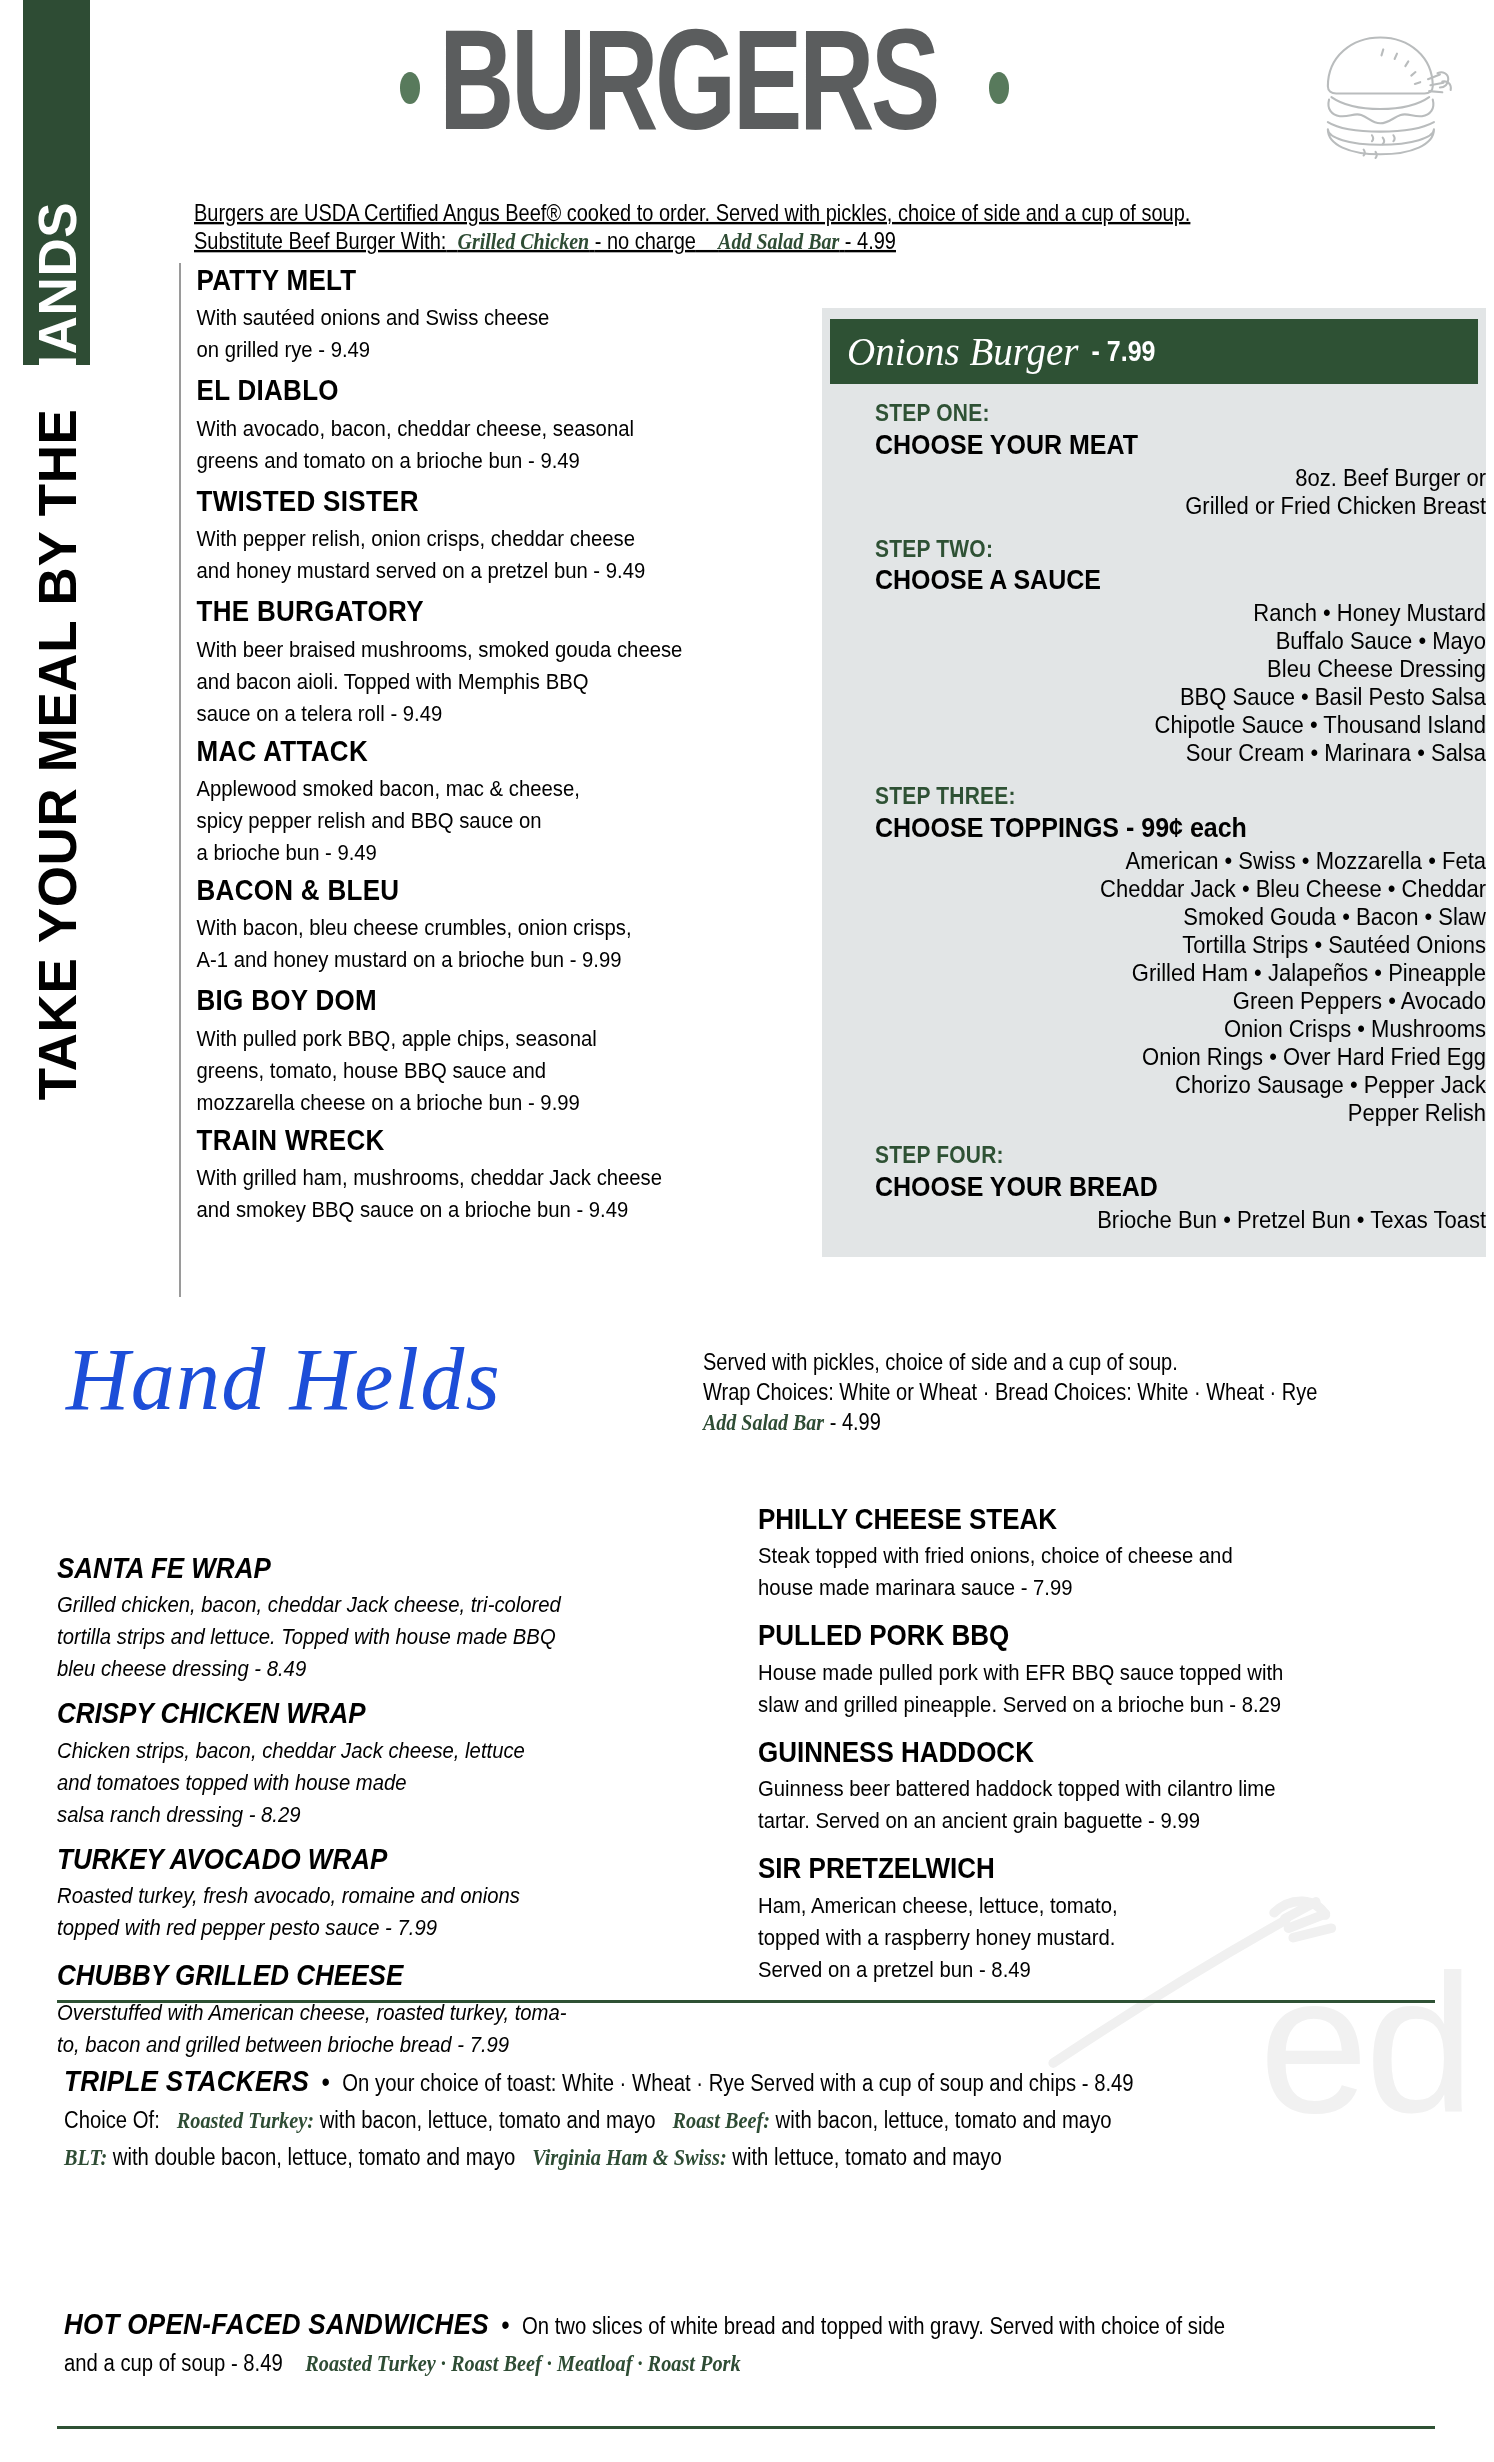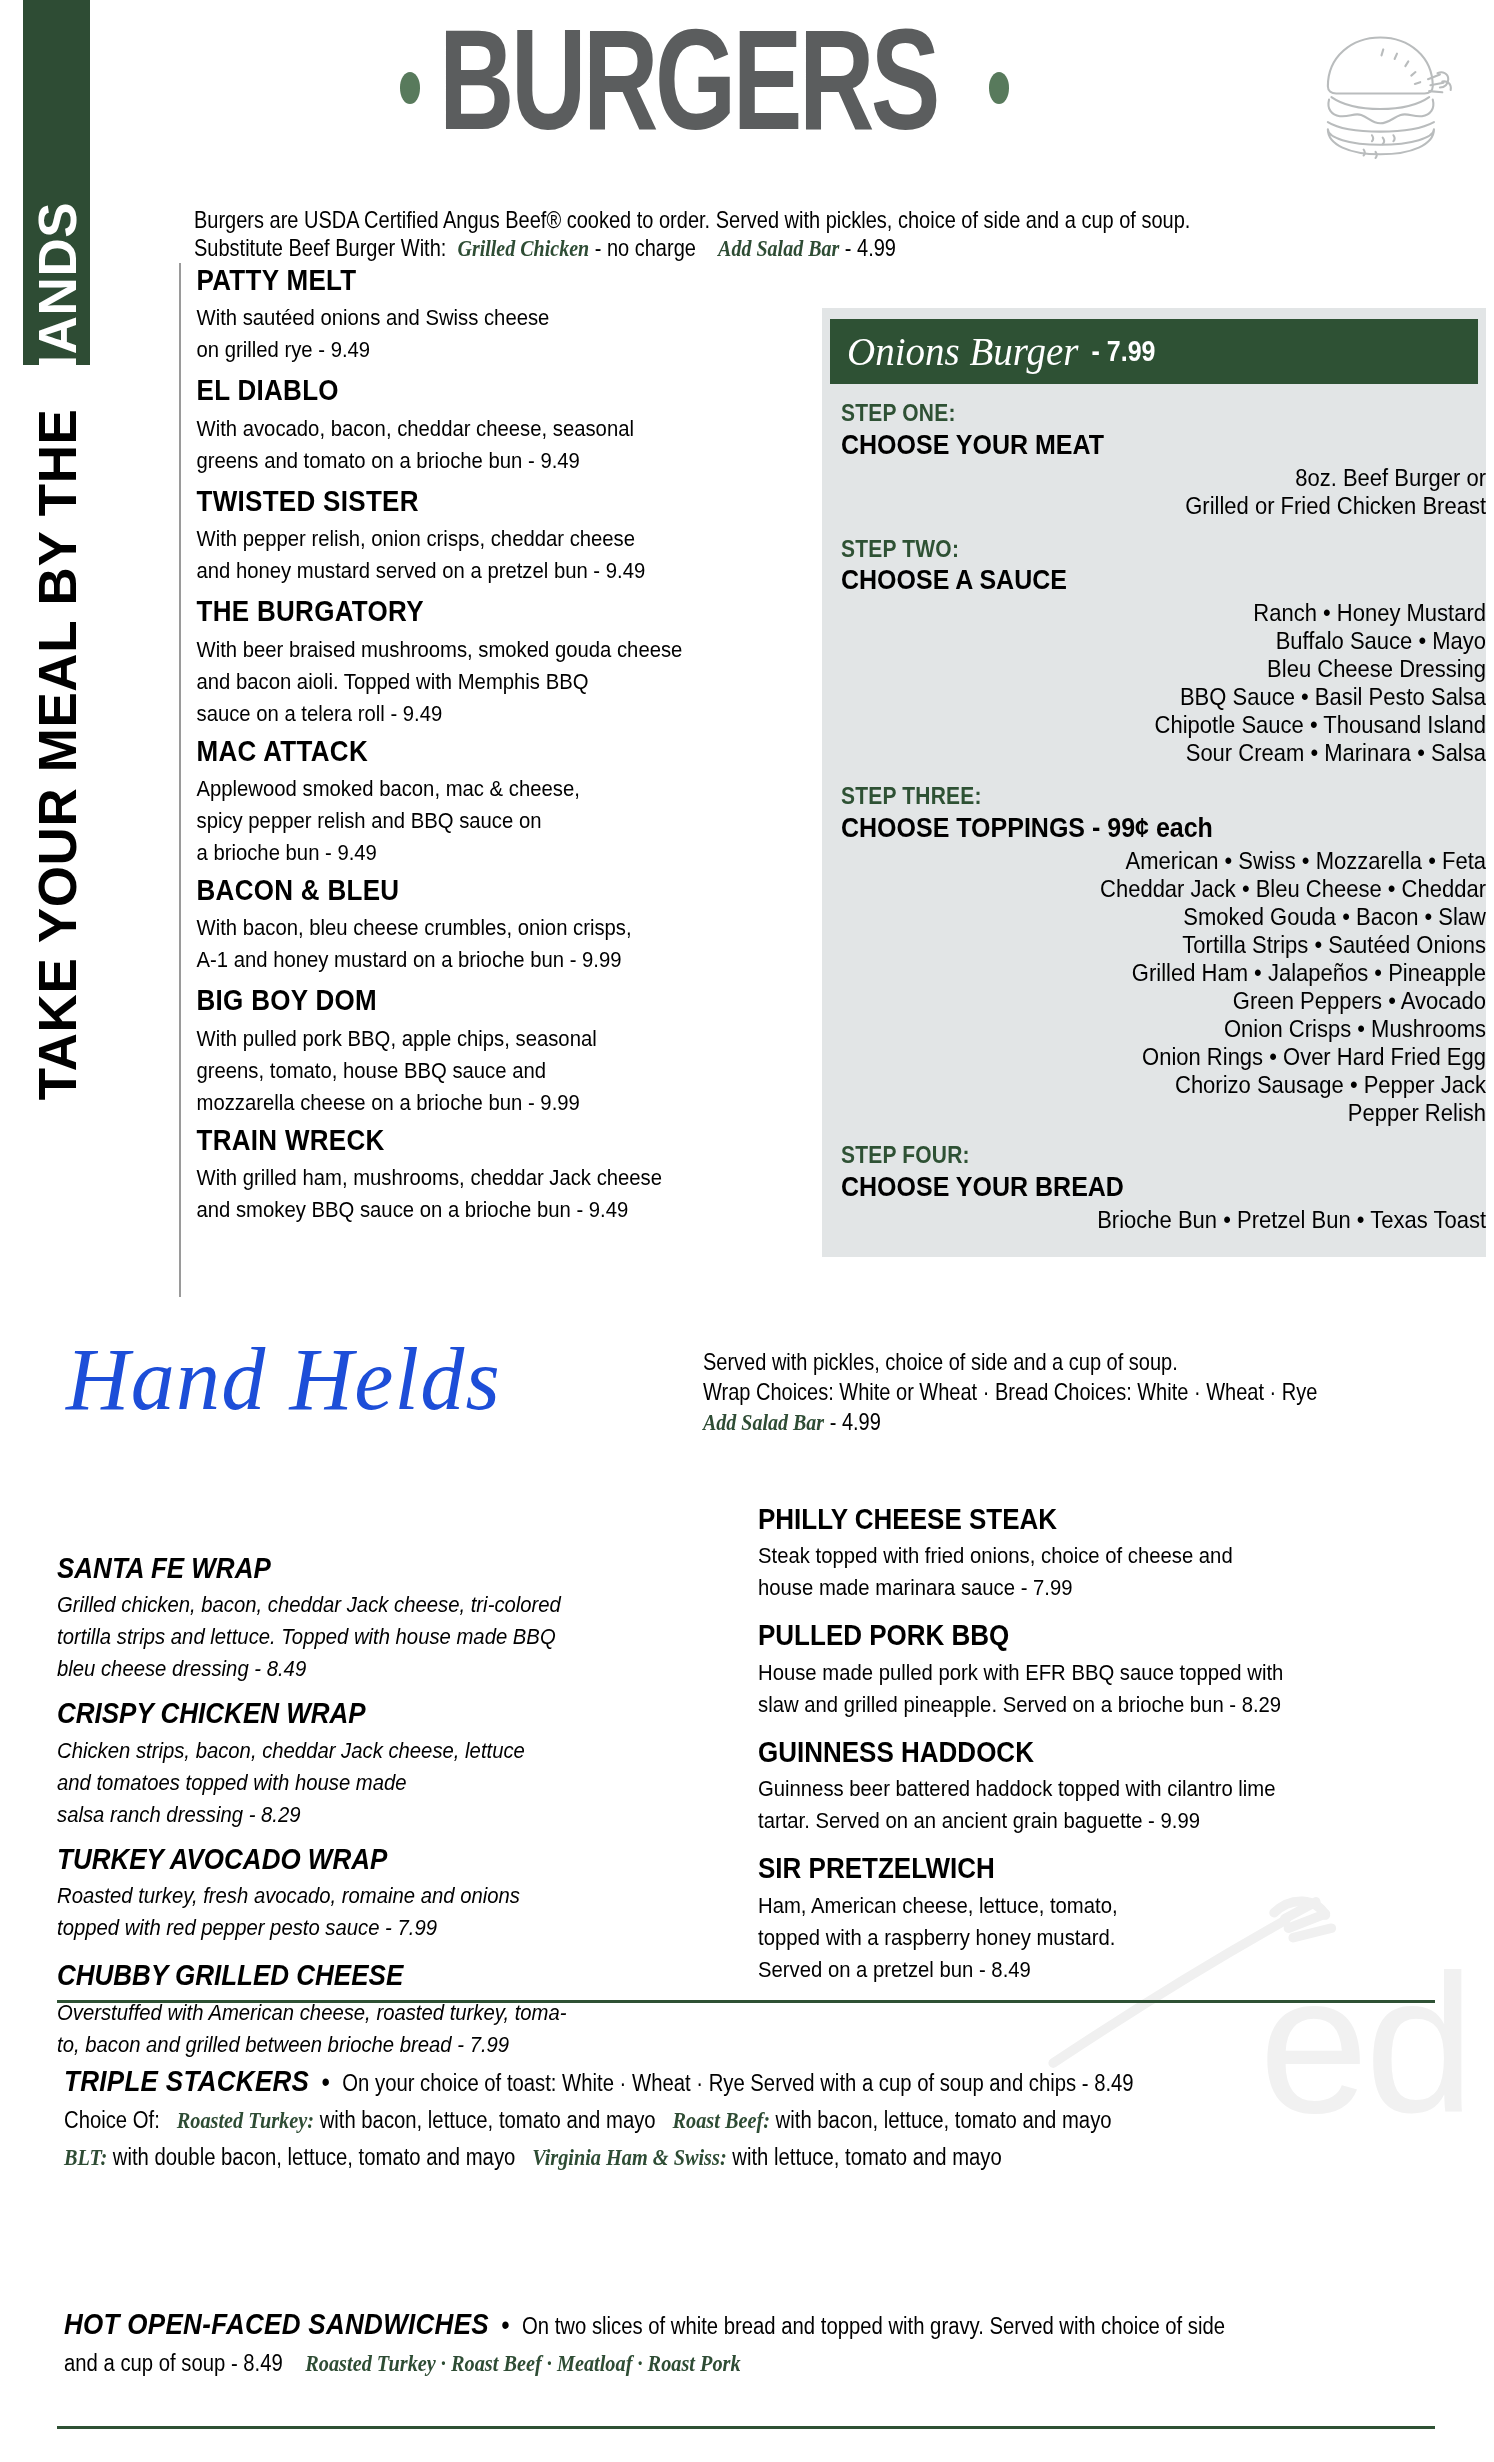--- a/index.html
+++ b/index.html
@@ -75,22 +75,23 @@
   }
   #burger-art {
     position: absolute;
     right: 12px; top: -2.4px;
     width: 179px; height: 149px;
   }
 
   
   #burger-intro {
     position: absolute;
-    left: 194px; top: 203px;
+    left: 194px; top: 196px;
     width: 1262px;
+    text-decoration: underline;
   }
   #burger-intro .line {
     font-size: 20px;
     line-height: 28px;
     font-family: "Liberation Sans Narrow", "Liberation Sans", sans-serif;
     transform: scaleY(1.18);
     transform-origin: left top;
     white-space: nowrap;
   }
   .grn-italic {
@@ -151,21 +152,21 @@
     letter-spacing: 0px;
   }
   #cb-price {
     color: #fff;
     font-size: 25px;
     font-weight: bold;
     font-family: "Liberation Sans Narrow", "Liberation Sans", sans-serif;
     margin-left: 13px;
     transform: scaleY(1.15);
   }
-  .cb-step { padding: 0 0 0 19px; margin-top: 15.5px; }
+  .cb-step { padding: 0 0 0 19px; margin-top: 15.5px; margin-left: 34px; }
   .cb-step-label {
     color: #2e5134;
     font-size: 21px;
     font-weight: bold;
     letter-spacing: 0.2px;
     font-family: "Liberation Sans Narrow", "Liberation Sans", sans-serif;
     transform: scaleY(1.14);
     transform-origin: left top;
     margin-bottom: 4.8px;
   }

